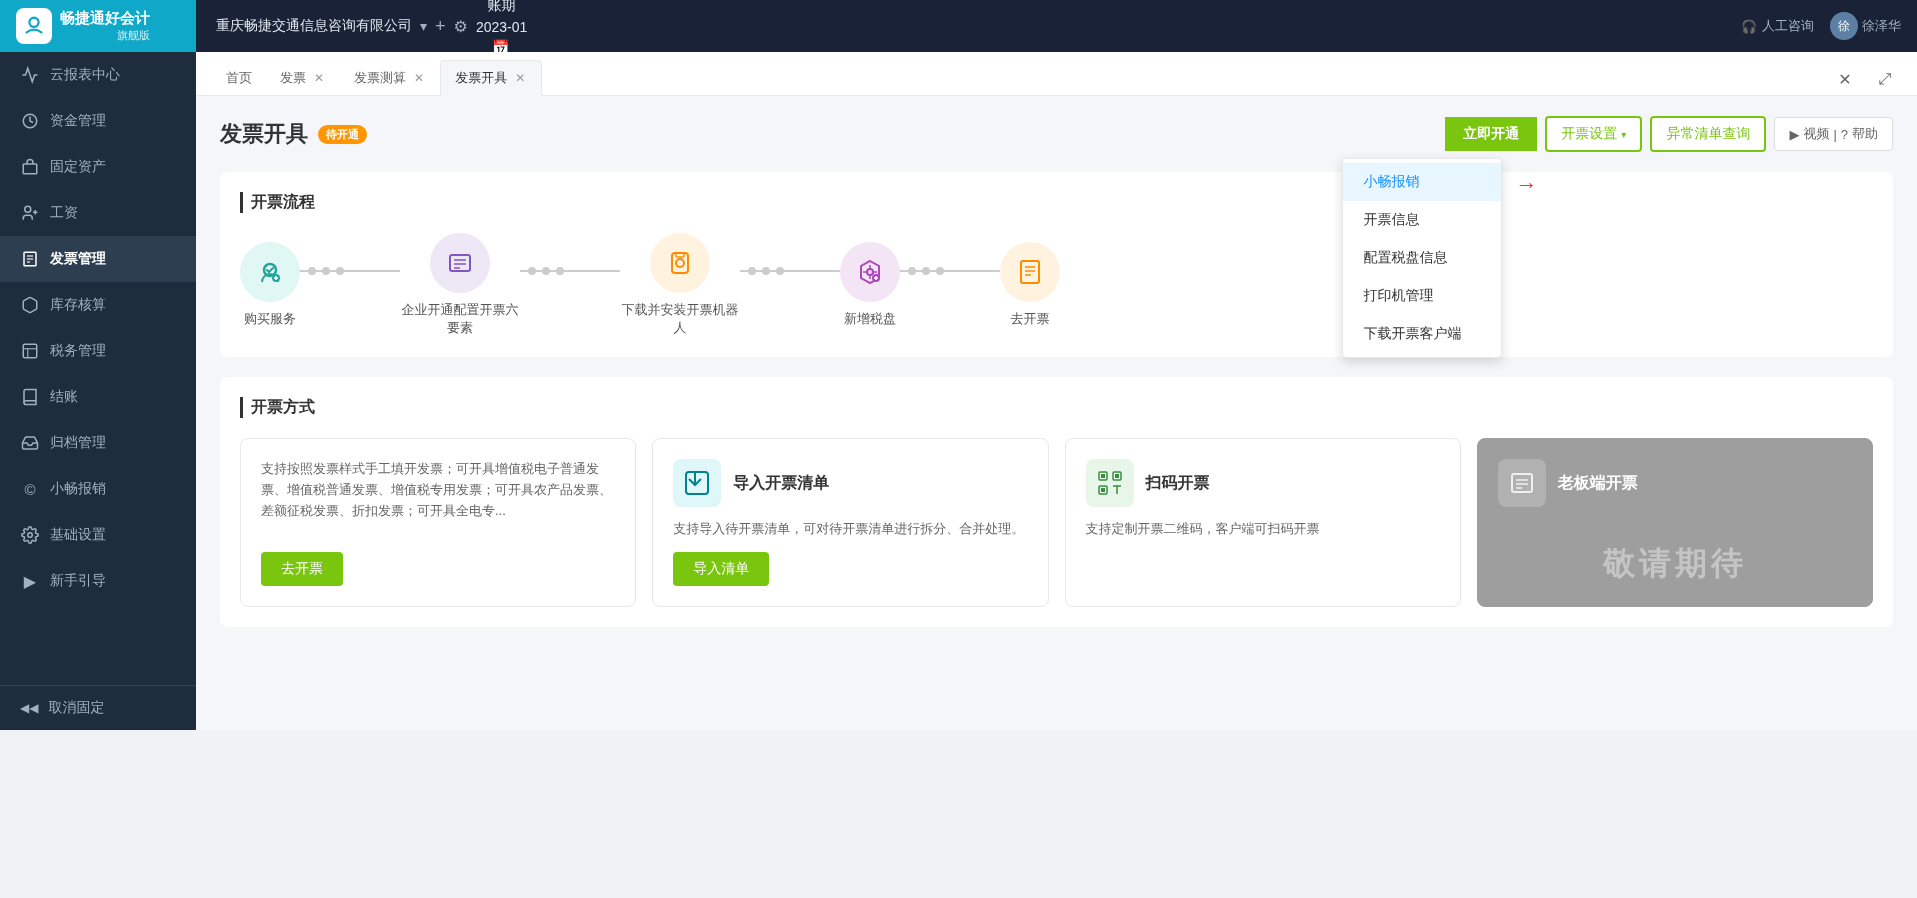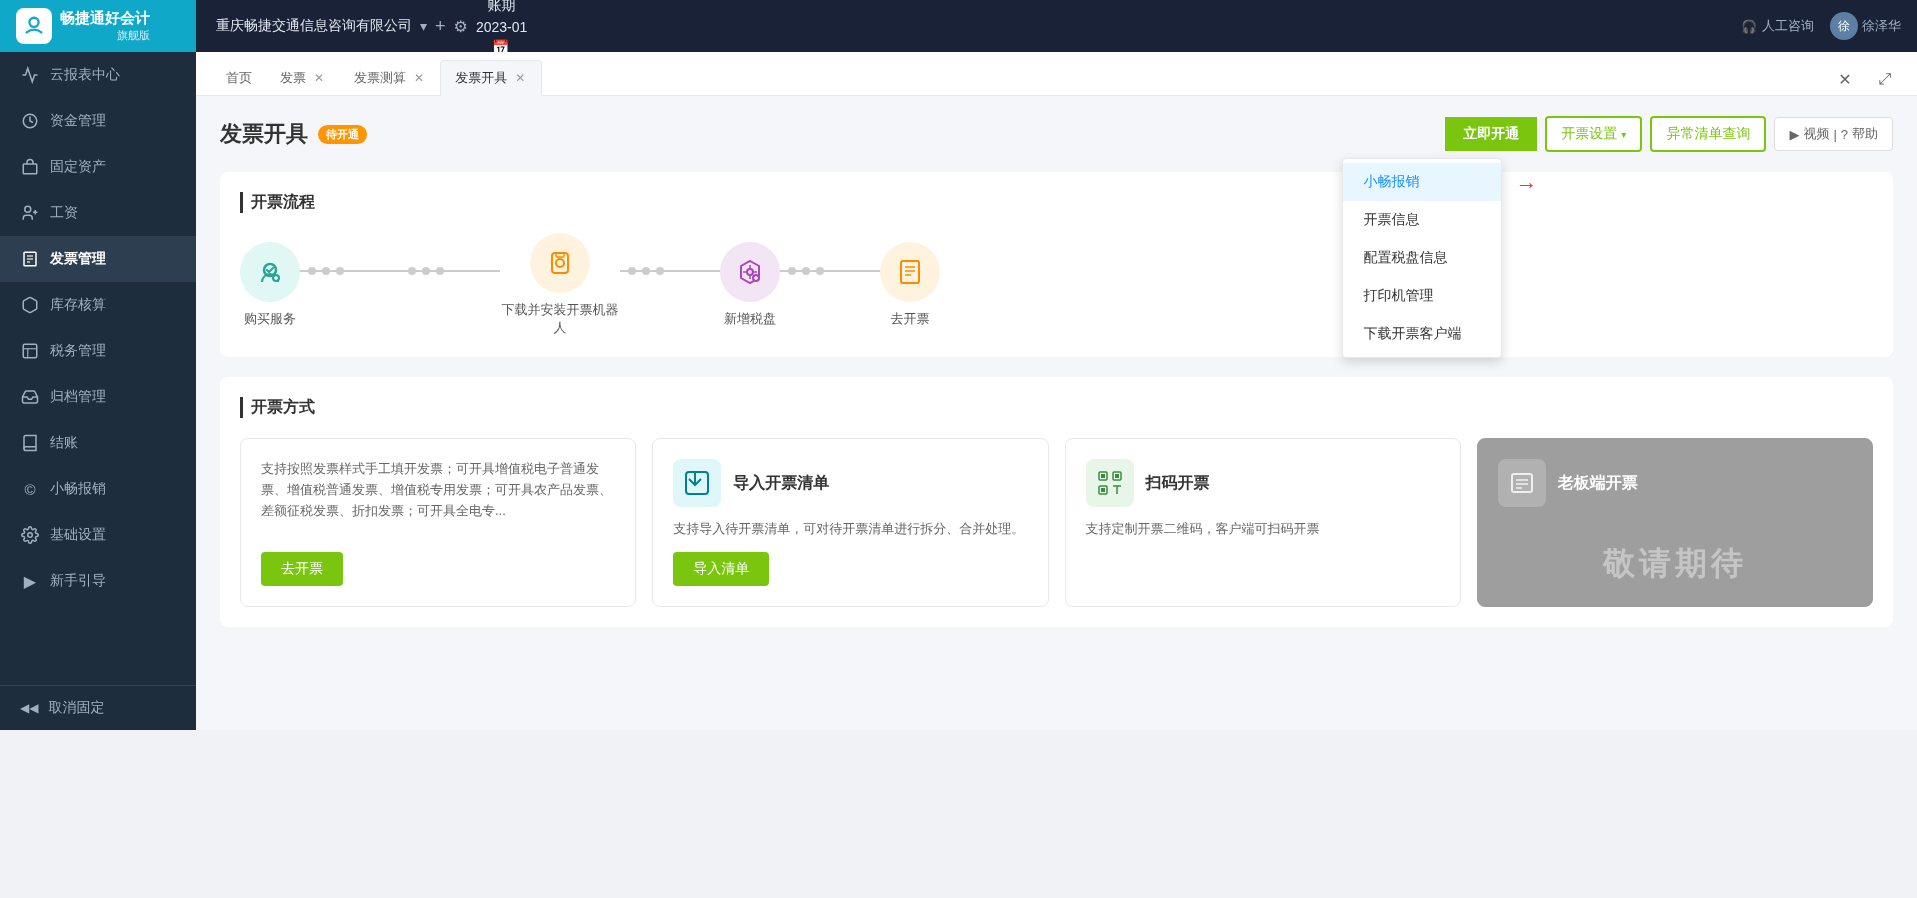--- a/index.html
+++ b/index.html
@@ -207,34 +207,34 @@
                 <rect x="3" y="3" width="18" height="18" rx="2" stroke="#a0b0c0" stroke-width="2"></rect>
                 <line x1="3" y1="9" x2="21" y2="9" stroke="#a0b0c0" stroke-width="1.5"></line>
                 <line x1="9" y1="9" x2="9" y2="21" stroke="#a0b0c0" stroke-width="1.5"></line>
               </svg>
           </span>
           <span>税务管理</span>
         </div>
         <div class="sidebar-item">
           <span class="sidebar-icon">
             <svg width="18" height="18" viewBox="0 0 24 24" fill="none">
+                <path d="M4 19.5A2.5 2.5 0 016.5 17H20" stroke="#a0b0c0" stroke-width="2"></path>
+                <path d="M6.5 2H20v20H6.5A2.5 2.5 0 014 19.5v-15A2.5 2.5 0 016.5 2z" stroke="#a0b0c0" stroke-width="2"></path>
+              </svg>
+          </span>
+          <span>结账</span>
+        </div>
+        <div class="sidebar-item">
+          <span class="sidebar-icon">
+            <svg width="18" height="18" viewBox="0 0 24 24" fill="none">
                 <polyline points="22,12 16,12 14,15 10,15 8,12 2,12" stroke="#a0b0c0" stroke-width="2"></polyline>
                 <path d="M5.45 5.11L2 12v6a2 2 0 002 2h16a2 2 0 002-2v-6l-3.45-6.89A2 2 0 0016.76 4H7.24a2 2 0 00-1.79 1.11z" stroke="#a0b0c0" stroke-width="2"></path>
               </svg>
           </span>
           <span>归档管理</span>
-        </div>
-        <div class="sidebar-item">
-          <span class="sidebar-icon">
-            <svg width="18" height="18" viewBox="0 0 24 24" fill="none">
-                <path d="M4 19.5A2.5 2.5 0 016.5 17H20" stroke="#a0b0c0" stroke-width="2"></path>
-                <path d="M6.5 2H20v20H6.5A2.5 2.5 0 014 19.5v-15A2.5 2.5 0 016.5 2z" stroke="#a0b0c0" stroke-width="2"></path>
-              </svg>
-          </span>
-          <span>结账</span>
         </div>
         <div class="sidebar-item">
           <span class="sidebar-icon" style="font-size:15px;color:#a0b0c0;">©</span>
           <span>小畅报销</span>
         </div>
         <div class="sidebar-item">
           <span class="sidebar-icon">
             <svg width="18" height="18" viewBox="0 0 24 24" fill="none">
                 <circle cx="12" cy="12" r="3" stroke="#a0b0c0" stroke-width="2"></circle>
                 <path d="M19.4 15a1.65 1.65 0 00.33 1.82l.06.06a2 2 0 010 2.83 2 2 0 01-2.83 0l-.06-.06a1.65 1.65 0 00-1.82-.33 1.65 1.65 0 00-1 1.51V21a2 2 0 01-2 2 2 2 0 01-2-2v-.09A1.65 1.65 0 009 19.4a1.65 1.65 0 00-1.82.33l-.06.06a2 2 0 01-2.83 0 2 2 0 010-2.83l.06-.06A1.65 1.65 0 004.68 15a1.65 1.65 0 00-1.51-1H3a2 2 0 01-2-2 2 2 0 012-2h.09A1.65 1.65 0 004.6 9a1.65 1.65 0 00-.33-1.82l-.06-.06a2 2 0 010-2.83 2 2 0 012.83 0l.06.06A1.65 1.65 0 009 4.68a1.65 1.65 0 001-1.51V3a2 2 0 012-2 2 2 0 012 2v.09a1.65 1.65 0 001 1.51 1.65 1.65 0 001.82-.33l.06-.06a2 2 0 012.83 0 2 2 0 010 2.83l-.06.06A1.65 1.65 0 0019.4 9a1.65 1.65 0 001.51 1H21a2 2 0 012 2 2 2 0 01-2 2h-.09a1.65 1.65 0 00-1.51 1z" stroke="#a0b0c0" stroke-width="2"></path>
@@ -340,20 +340,31 @@
               </div>
               <div class="flow-step-label">购买服务</div>
             </div>
 
             <div style="width:100px;height:2px;background:linear-gradient(to right,#ccc,#ccc);margin-bottom:28px;display:flex;align-items:center;gap:6px;padding:0 8px;">
               <div style="width:8px;height:8px;border-radius:50%;background:#ccc;"></div>
               <div style="width:8px;height:8px;border-radius:50%;background:#ccc;"></div>
               <div style="width:8px;height:8px;border-radius:50%;background:#ccc;"></div>
             </div>
 
+            <div class="flow-step">
+              <div class="flow-step-circle step-purple" style="background:#ede7f6;">
+                <svg width="32" height="32" viewBox="0 0 32 32" fill="none">
+                  <rect x="6" y="8" width="20" height="16" rx="2" stroke="#7e57c2" stroke-width="2"></rect>
+                  <line x1="10" y1="13" x2="22" y2="13" stroke="#7e57c2" stroke-width="1.5"></line>
+                  <line x1="10" y1="17" x2="22" y2="17" stroke="#7e57c2" stroke-width="1.5"></line>
+                  <line x1="10" y1="21" x2="16" y2="21" stroke="#7e57c2" stroke-width="1.5"></line>
+                </svg>
+              </div>
+              <div class="flow-step-label">企业开通配置开票六要素</div>
+            </div>
 
             <div style="width:100px;height:2px;background:#ccc;margin-bottom:28px;display:flex;align-items:center;gap:6px;padding:0 8px;">
               <div style="width:8px;height:8px;border-radius:50%;background:#ccc;"></div>
               <div style="width:8px;height:8px;border-radius:50%;background:#ccc;"></div>
               <div style="width:8px;height:8px;border-radius:50%;background:#ccc;"></div>
             </div>
 
             <div class="flow-step">
               <div class="flow-step-circle" style="background:#fff3e0;">
                 <svg width="32" height="32" viewBox="0 0 32 32" fill="none">

